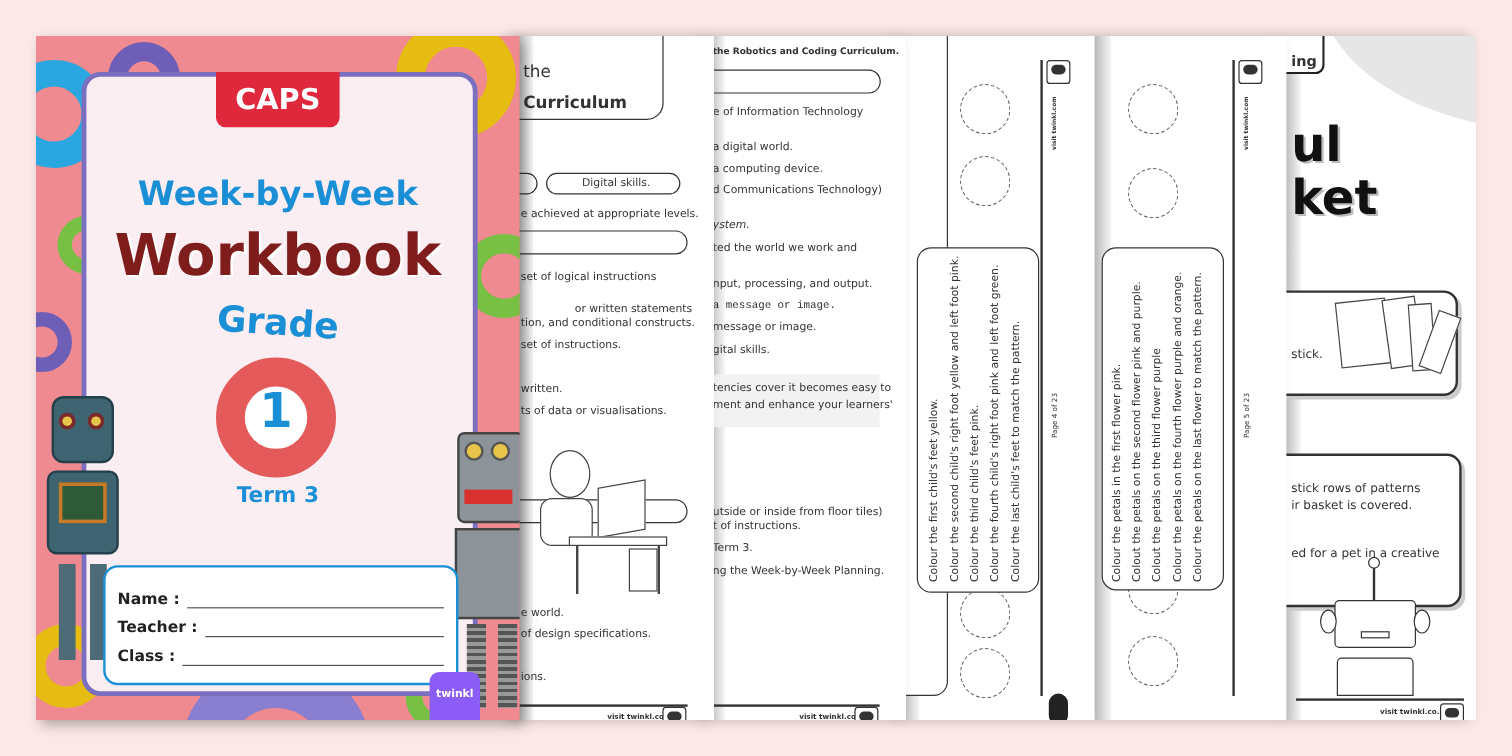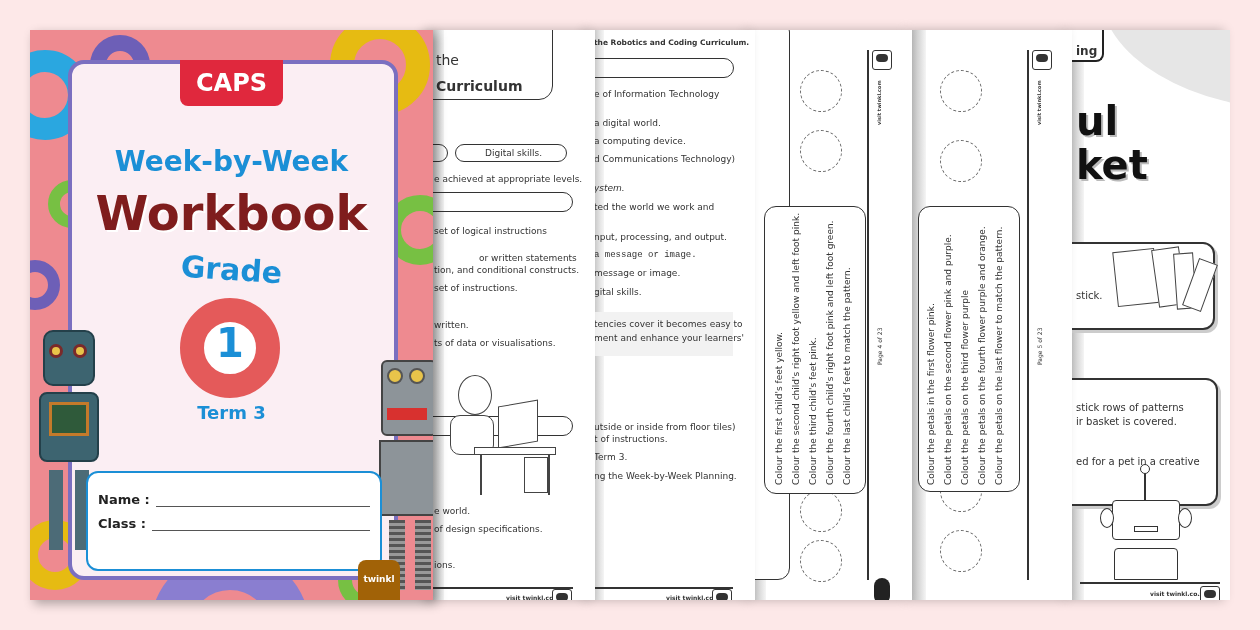--- a/index.html
+++ b/index.html
@@ -13,21 +13,21 @@
   .caps { position: absolute; left: 150px; top: 30px; width: 103px; height: 46px; background: #e0283d; color: #fff; border-radius: 0 0 8px 8px; font: bold 24px "DejaVu Sans", sans-serif; text-align: center; line-height: 46px; }
   .wbw { position: absolute; left: 0; right: 0; top: 115px; text-align: center; color: #1b8fd6; font: bold 28px "DejaVu Sans", sans-serif; }
   .workbook { position: absolute; left: 0; right: 0; top: 155px; text-align: center; color: #7f1d1d; font: bold 48px "DejaVu Sans", sans-serif; text-shadow: 2px 2px 0 #fff; }
   .grade { position: absolute; left: 0; right: 0; top: 222px; text-align: center; color: #1b8fd6; font: bold 30px "DejaVu Sans", sans-serif; transform: rotate(4deg); }
   .gear-num { position: absolute; left: 150px; top: 268px; width: 100px; height: 100px; }
   .gear-num .n { position: absolute; left: 0; right: 0; top: 22px; text-align: center; color: #1b8fd6; font: bold 40px "DejaVu Sans", sans-serif; }
   .term { position: absolute; left: 0; right: 0; top: 372px; text-align: center; color: #1b8fd6; font: bold 18px "DejaVu Sans", sans-serif; }
   .namebox { position: absolute; left: 56px; top: 441px; width: 296px; height: 100px; background: #fff; border: 2px solid #1b8fd6; border-radius: 12px; padding: 10px 10px; }
   .nb-row { display: flex; align-items: flex-end; height: 24px; font: bold 13px "DejaVu Sans", sans-serif; color: #222; }
   .nb-row .line { flex: 1; border-bottom: 1px solid #555; margin-left: 6px; height: 14px; }
-  .twinkl-badge { position: absolute; left: 358px; top: 560px; width: 42px; height: 40px; background: #a16207; border-radius: 8px 8px 0 0; color: #fff; font: bold 9px "DejaVu Sans", sans-serif; text-align: center; line-height: 38px; }
+  .twinkl-badge { position: absolute; left: 358px; top: 560px; width: 42px; height: 40px; background: #8b5cf6; border-radius: 8px 8px 0 0; color: #fff; font: bold 9px "DejaVu Sans", sans-serif; text-align: center; line-height: 38px; }
   .gear { position: absolute; border-radius: 50%; }
 
   
   .tp { font: 9px "DejaVu Sans", sans-serif; color: #333; }
   .tp .ln { position: absolute; white-space: nowrap; }
   .pill { position: absolute; border: 1.5px solid #333; border-radius: 12px; }
   .footer-line { position: absolute; height: 2px; background: #333; }
   .visit { position: absolute; font: bold 6px "DejaVu Sans", sans-serif; color: #333; }
   .logo-sq { position: absolute; width: 20px; height: 20px; border: 1px solid #333; border-radius: 3px; background: #fff; }
   .logo-sq::after { content: ""; position: absolute; left: 3px; top: 3px; width: 12px; height: 8px; background: #333; border-radius: 6px; }
@@ -212,18 +212,22 @@
     <div style="position:absolute; left:14px; top:160px; width:16px; height:70px; background:repeating-linear-gradient(#555 0 3px, #999 3px 6px);"></div>
     <div style="position:absolute; left:40px; top:160px; width:16px; height:70px; background:repeating-linear-gradient(#555 0 3px, #999 3px 6px);"></div>
   </div>
 
   <div class="namebox">
     <div class="nb-row">
       <span>Name :</span>
       <span class="line"></span>
     </div>
     <div class="nb-row">
+      <span>Teacher :</span>
+      <span class="line"></span>
+    </div>
+    <div class="nb-row">
       <span>Class :</span>
       <span class="line"></span>
     </div>
   </div>
 </div>
 <div class="twinkl-badge" style="z-index:11;">twinkl</div>
 
 </body></html>

